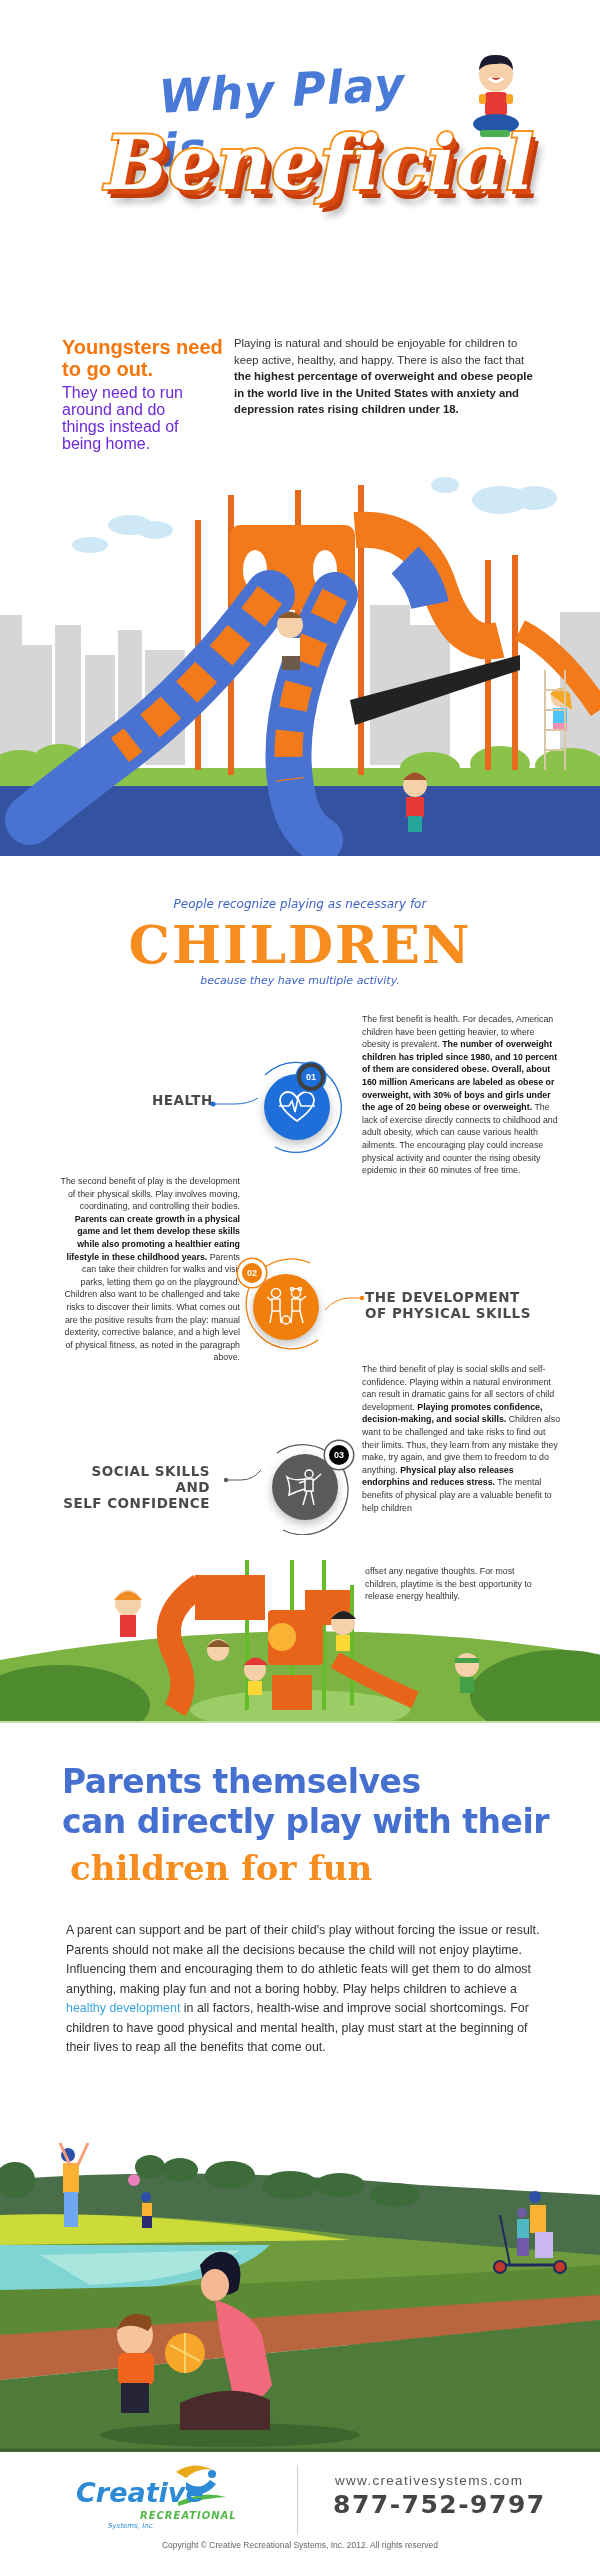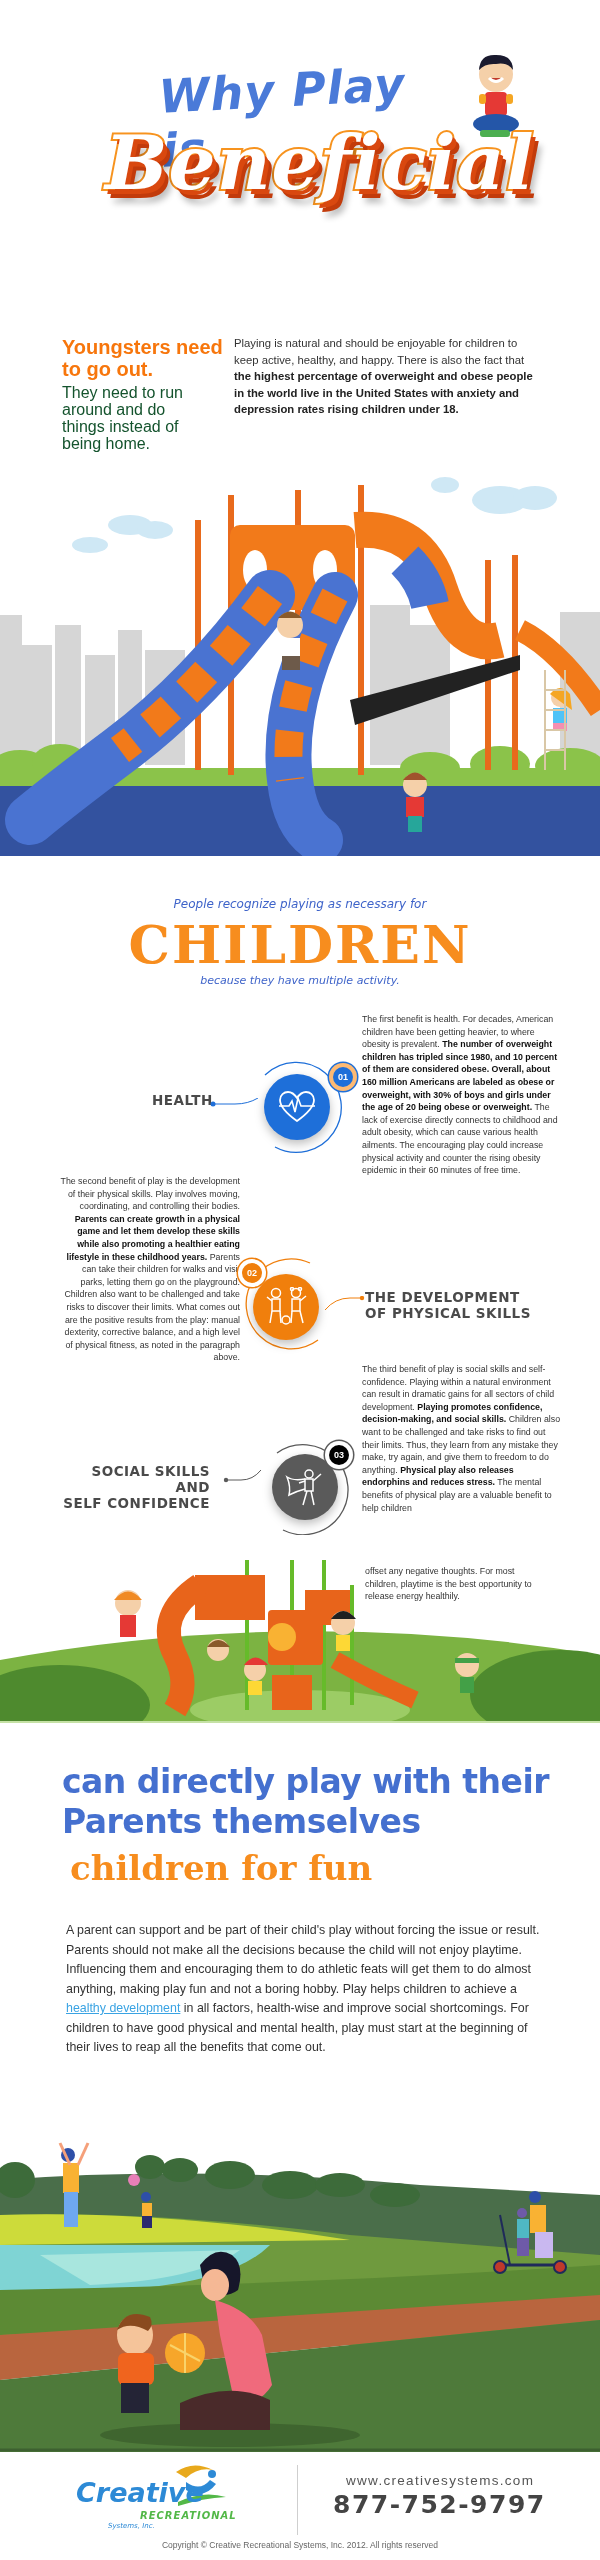--- a/index.html
+++ b/index.html
@@ -19,21 +19,21 @@
     font-family: "DejaVu Serif", serif; font-style: italic; font-weight: bold;
     font-size: 74px; color: #ffffff; letter-spacing: 1px;
     -webkit-text-stroke: 4px #f7931e;
     text-shadow: 4px 5px 0 #d9480f, 7px 9px 0 #c23b0b, 10px 14px 6px rgba(0,0,0,0.25);
     paint-order: stroke fill;
   }
   .boy { left: 470px; top: 52px; width: 50px; height: 95px; }
 
   
   .intro-head { left: 62px; top: 336px; width: 170px; font-weight: bold; font-size: 20px; line-height: 22px; color: #f7760c; }
-  .intro-sub { left: 62px; top: 384px; width: 150px; font-size: 16px; line-height: 17px; color: #14532d; }
+  .intro-sub { left: 62px; top: 384px; width: 150px; font-size: 16px; line-height: 17px; color: #6d28d9; }
   .intro-body { left: 234px; top: 335px; width: 300px; font-size: 11.3px; line-height: 16.5px; color: #333; }
   .intro-body b { color: #222; }
 
   
   .scene1 { left: 0; top: 450px; width: 600px; height: 406px; overflow: hidden; }
 
   
   .kids-pre { left: 100px; top: 897px; width: 400px; text-align: center; font-family: "DejaVu Sans", sans-serif; font-style: italic; font-size: 12px; color: #3e63c9; }
   .kids-big { left: 100px; top: 914px; width: 400px; text-align: center; font-family: "DejaVu Serif", serif; font-weight: bold; font-size: 52px; letter-spacing: 2px; color: #f78d1e; }
   .kids-post { left: 100px; top: 974px; width: 400px; text-align: center; font-family: "DejaVu Sans", sans-serif; font-style: italic; font-size: 11px; color: #3e63c9; }
@@ -52,29 +52,29 @@
   .num-badge { position: absolute; width: 28px; height: 28px; border-radius: 50%; background: #fff; display: flex; align-items: center; justify-content: center; font-weight: bold; font-size: 9px; color: #fff; }
   .num-badge span { width: 20px; height: 20px; border-radius: 50%; display: flex; align-items: center; justify-content: center; }
 
   
   .scene2 { left: 0; top: 1545px; width: 600px; height: 178px; overflow: hidden; }
 
   
   .parents-1 { left: 62px; top: 1762px; width: 500px; font-family: "DejaVu Sans", sans-serif; font-weight: bold; font-size: 33px; line-height: 40px; color: #4570cf; letter-spacing: -0.5px; }
   .parents-3 { left: 62px; top: 1848px; width: 500px; font-family: "DejaVu Serif", serif; font-weight: bold; font-size: 34px; line-height: 40px; color: #f78d1e; margin-left: 8px; }
   .parents-body { left: 66px; top: 1921px; width: 480px; font-size: 12.4px; line-height: 19.5px; color: #333; }
-  .parents-body .link { color: #3aa3e3; text-decoration: underline; }
+  .parents-body .link { color: #3aa3e3; }
 
   
   .scene3 { left: 0; top: 2085px; width: 600px; height: 367px; overflow: hidden; }
   .logo-creative { left: 76px; top: 2477px; font-family: "DejaVu Sans", sans-serif; font-style: italic; font-weight: bold; font-size: 27px; color: #2d8ad6; }
   .logo-rec { left: 140px; top: 2510px; font-family: "DejaVu Sans", sans-serif; font-style: italic; font-weight: bold; font-size: 10px; letter-spacing: 1px; color: #53b848; }
   .logo-sys { left: 108px; top: 2522px; font-family: "DejaVu Sans", sans-serif; font-style: italic; font-size: 7px; color: #2d8ad6; }
   .footer-divider { left: 297px; top: 2465px; width: 1px; height: 70px; background: #cfcfcf; }
-  .footer-url { left: 346px; top: 2473px; font-size: 13.5px; letter-spacing: 1.3px; color: #555; }
+  .footer-url { left: 335px; top: 2473px; font-size: 13.5px; letter-spacing: 1.3px; color: #555; }
   .footer-phone { left: 333px; top: 2490px; font-family: "DejaVu Sans", sans-serif; font-weight: bold; font-size: 25px; letter-spacing: 1.5px; color: #444; }
   .footer-copy { left: 0; top: 2540px; width: 600px; text-align: center; font-size: 8.5px; color: #666; }
 </style>
 </head>
 <body>
 
 <div class="abs title-why">Why Play is</div>
 <div class="abs title-beneficial">Beneficial</div>
 <svg class="abs boy" viewBox="0 0 50 95">
   <ellipse cx="26" cy="22" rx="17" ry="18" fill="#f5d0a9"></ellipse>
@@ -193,21 +193,21 @@
 </svg>
 <div class="abs" style="left:245px;top:1055px;width:100px;height:100px;">
   <svg width="100" height="100" viewBox="0 0 100 100">
     <path d="M20 20 A45 45 0 1 1 30 92" stroke="#1e6fd9" stroke-width="1.3" fill="none"></path>
     <circle cx="52" cy="52" r="33" fill="#1e6fd9" style="filter:drop-shadow(0 4px 5px rgba(0,0,0,0.25));"></circle>
   </svg>
   <svg class="abs" style="left:34px;top:36px;width:36px;height:32px;" viewBox="0 0 36 32">
     <path d="M18 30 C4 20 1 14 1 9 C1 4 5 1 9 1 C13 1 16 4 18 7 C20 4 23 1 27 1 C31 1 35 4 35 9 C35 14 32 20 18 30Z" stroke="#fff" stroke-width="1.8" fill="none"></path>
     <path d="M0 15 L10 15 L13 10 L16 21 L19 7 L22 15 L36 15" stroke="#fff" stroke-width="1.6" fill="none"></path>
   </svg>
-  <div class="num-badge" style="left:84px;top:8px;background:#fdba74;box-shadow:0 0 0 1.5px #1e6fd9;">
+  <div class="num-badge" style="left:52px;top:8px;background:#404040;box-shadow:0 0 0 1.5px #1e6fd9;">
     <span style="background:#1e6fd9;">01</span>
   </div>
 </div>
 
 <div class="abs benefit-text b2-text">
   <span>The second benefit of play is the development of their physical skills. Play involves moving, coordinating, and controlling their bodies. </span><b>Parents can create growth in a physical game and let them develop these skills while also promoting a healthier eating lifestyle in these childhood years.</b><span> Parents can take their children for walks and visit parks, letting them go on the playground. Children also want to be challenged and take risks to discover their limits. What comes out are the positive results from the play: manual dexterity, corrective balance, and a high level of physical fitness, as noted in the paragraph above.</span>
 </div>
 <div class="abs" style="left:238px;top:1255px;width:100px;height:100px;">
   <svg width="100" height="100" viewBox="0 0 100 100">
     <path d="M72 8 A45 45 0 1 0 80 85" stroke="#f07f0c" stroke-width="1.3" fill="none"></path>
@@ -301,22 +301,22 @@
     <path d="M331 74 Q343 58 356 74" fill="#212121"></path>
     <rect x="336" y="90" width="14" height="16" fill="#fdd835"></rect>
   <circle cx="467" cy="120" r="12" fill="#f5d0a9"></circle>
     <rect x="455" y="113" width="24" height="5" fill="#43a047"></rect>
     <rect x="460" y="132" width="14" height="16" fill="#43a047"></rect>
   <line x1="0" y1="177" x2="600" y2="177" stroke="#c5e1a5" stroke-width="2"></line>
 </svg>
 <div class="abs benefit-text b3-text-2">offset any negative thoughts. For most children, playtime is the best opportunity to release energy healthily.</div>
 
 <div class="abs parents-1">
+  <div>Parents themselves</div>
   <div>can directly play with their</div>
-  <div>Parents themselves</div>
 </div>
 <div class="abs parents-3">children for fun</div>
 <div class="abs parents-body">
   <span>A parent can support and be part of their child's play without forcing the issue or result. Parents should not make all the decisions because the child will not enjoy playtime. Influencing them and encouraging them to do athletic feats will get them to do almost anything, making play fun and not a boring hobby. Play helps children to achieve a </span><span class="link">healthy development</span><span> in all factors, health-wise and improve social shortcomings. For children to have good physical and mental health, play must start at the beginning of their lives to reap all the benefits that come out.</span>
 </div>
 
 <svg class="abs scene3" viewBox="0 0 600 367" preserveAspectRatio="none">
 
   <path d="M0 95 Q200 80 420 100 L600 110 L600 200 L0 200Z" fill="#4a6e4a"></path>
   <g fill="#3d6b3a">

